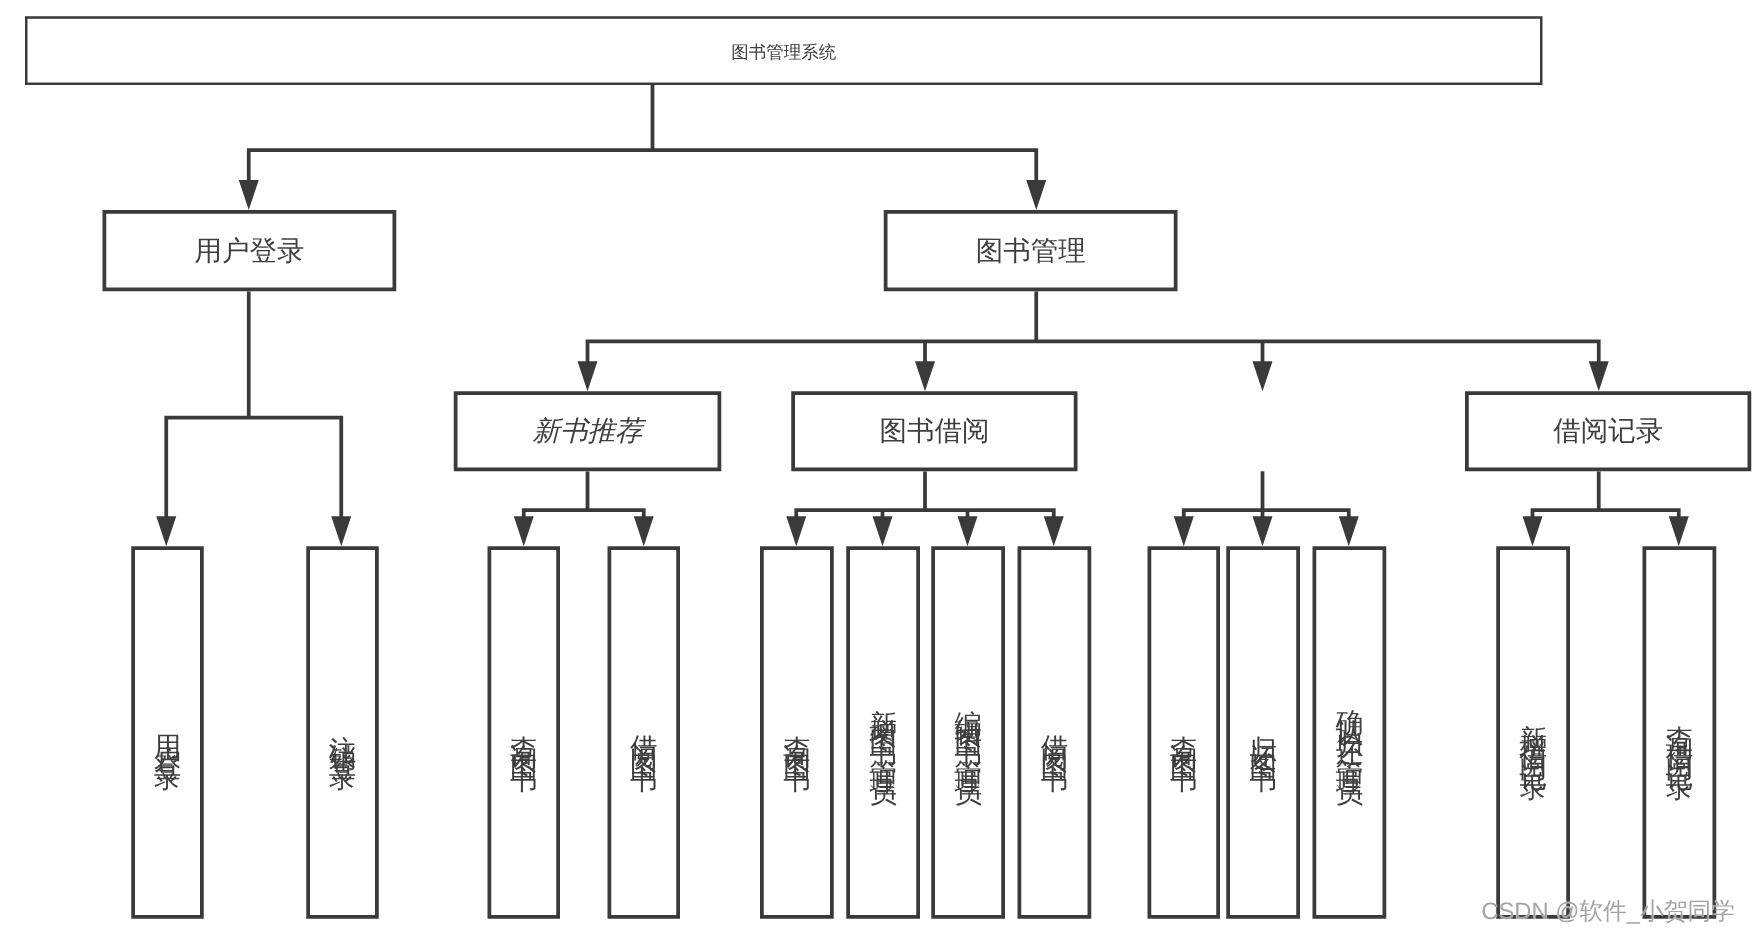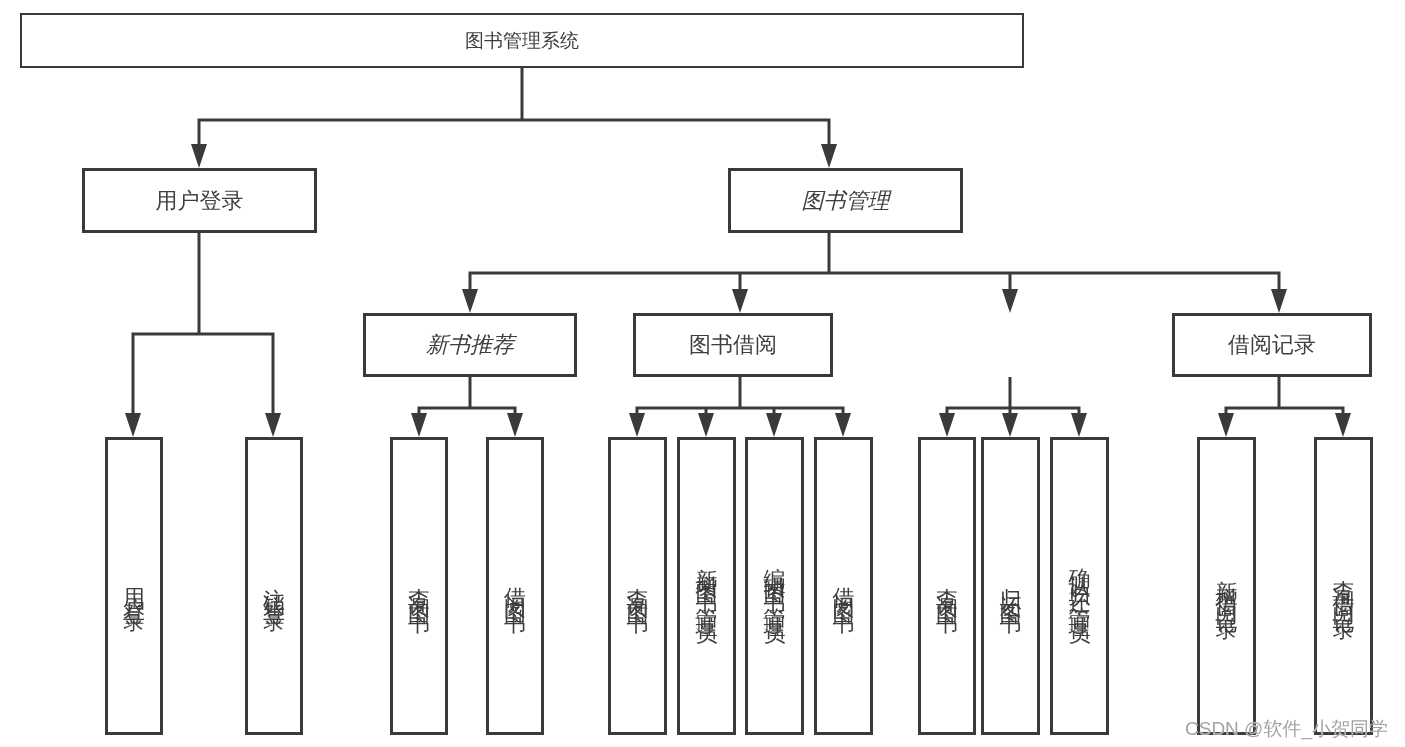--- a/index.html
+++ b/index.html
@@ -30,34 +30,34 @@
     align-items: center;
     justify-content: center;
     color: #3e3e3e;
     font-size: 21px;
     text-align: center;
     line-height: 1;
   }
   .root {
     left: 20px;
     top: 13px;
-    width: 1004px;
+    width: 1214px;
     height: 55px;
     border-width: 2px;
-    font-size: 19px;
+    font-size: 14px;
   }
   .lvl2 {
     top: 168px;
     width: 235px;
     height: 65px;
     font-size: 22px;
   }
   .lvl3 {
     top: 313px;
-    width: 200px;
+    width: 229px;
     height: 64px;
     font-size: 22px;
   }
   .leaf {
     top: 437px;
     height: 298px;
     writing-mode: vertical-rl;
     text-orientation: mixed;
     font-size: 22px;
     letter-spacing: 8px;
@@ -129,21 +129,21 @@
       <polygon points="1002,413 1018,413 1010,437"></polygon>
       <polygon points="1071,413 1087,413 1079,437"></polygon>
       <polygon points="1218,413 1234,413 1226,437"></polygon>
       <polygon points="1335,413 1351,413 1343,437"></polygon>
     </g>
   </svg>
 
   <div class="node root">图书管理系统</div>
 
   <div class="node lvl2" style="left:82px;">用户登录</div>
-  <div class="node lvl2" style="left:728px;font-style:italic;">图书管理</div>
+  <div class="node lvl2" style="left:707px;">图书管理</div>
 
   <div class="node lvl3" style="left:363px;width:214px;font-style:italic;">新书推荐</div>
   <div class="node lvl3" style="left:633px;">图书借阅</div>
   <div class="node lvl3" style="left:1172px;">借阅记录</div>
 
   <div class="node leaf" style="left:105px;width:58px;">用户登录</div>
   <div class="node leaf" style="left:245px;width:58px;">注销登录</div>
 
   <div class="node leaf" style="left:390px;width:58px;">查询图书</div>
   <div class="node leaf" style="left:486px;width:58px;">借阅图书</div>

